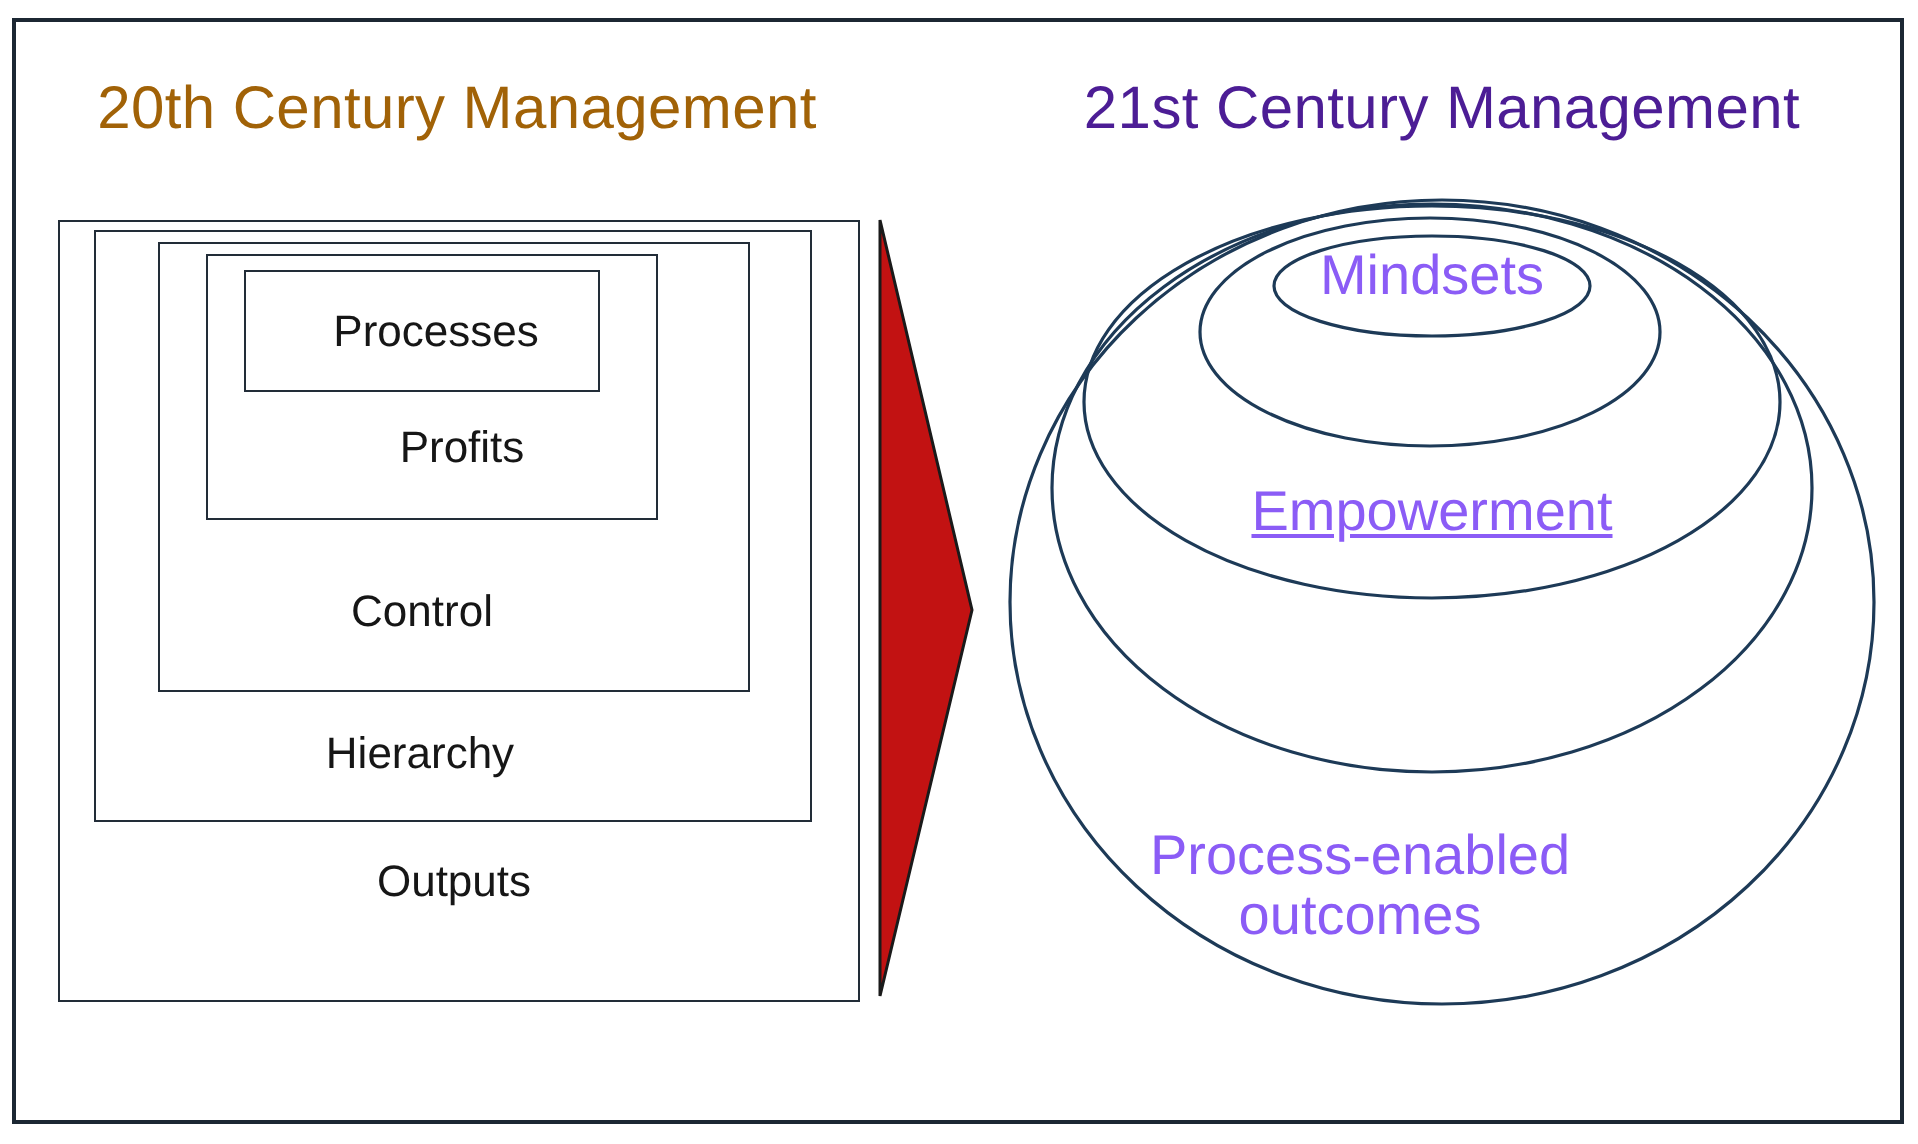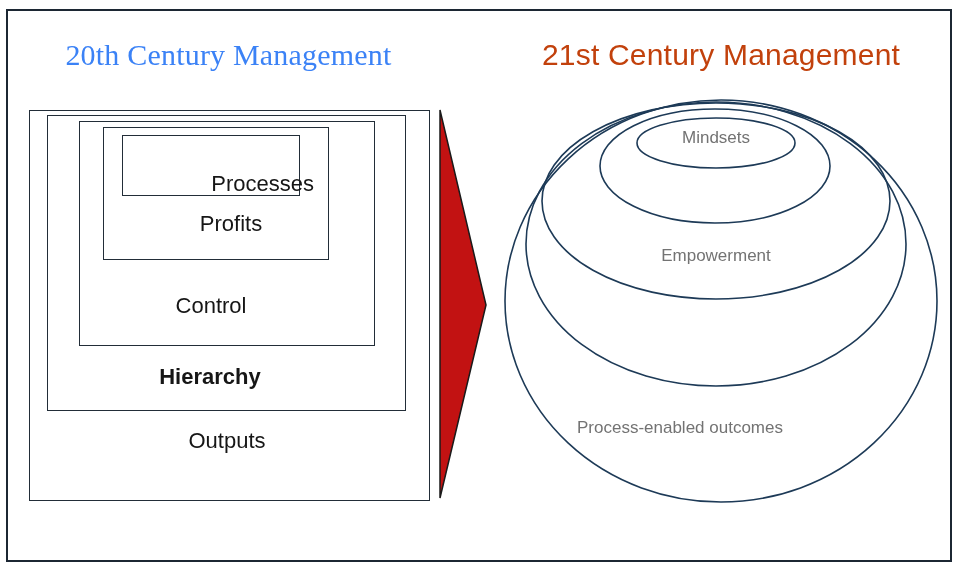--- a/index.html
+++ b/index.html
@@ -24,63 +24,63 @@
     border: 2.5px solid #1c2733;
     background: transparent;
   }
   .title {
     position: absolute;
     font-size: 30px;
     text-align: center;
     white-space: nowrap;
     letter-spacing: 0.2px;
   }
-  .title-left  { left: 29px;  width: 399px; top: 38px; color: #3b82f6; font-family: Liberation Serif, serif; }
-  .title-right { left: 504px; width: 434px; top: 38px; color: #c2410c; }
+  .title-left  { left: 29px;  width: 399px; top: 38px; color: #a16207; }
+  .title-right { left: 504px; width: 434px; top: 38px; color: #4c1d95; }
 
   
   .lbox { position: absolute; border: 1.6px solid #222d38; }
   .b-outputs   { left: 29px;  top: 110px; width: 399px; height: 389px; }
   .b-hierarchy { left: 47px;  top: 115px; width: 357px; height: 294px; }
   .b-control   { left: 79px;  top: 121px; width: 294px; height: 223px; }
   .b-profits   { left: 103px; top: 127px; width: 224px; height: 131px; }
   .b-processes { left: 122px; top: 135px; width: 176px; height: 59px; }
 
   .llabel {
     position: absolute;
     font-size: 22px;
     line-height: 26px;
     color: #161616;
     text-align: center;
   }
-  .l-processes { left: 122px; width: 192px; top: 171px; text-align: right; }
+  .l-processes { left: 122px; width: 192px; top: 153px; }
   .l-profits   { left: 103px; width: 256px; top: 211px; }
   .l-control   { left: 79px;  width: 264px; top: 293px; }
-  .l-hierarchy { left: 47px;  width: 326px; top: 364px; font-weight: bold; }
+  .l-hierarchy { left: 47px;  width: 326px; top: 364px; }
   .l-outputs   { left: 29px;  width: 396px; top: 428px; }
 
   .overlay {
     position: absolute;
     left: 0;
     top: 0;
   }
   .ring  { fill: none; stroke: #1d3a57; stroke-width: 1.6; }
   .arrow { stroke: #1a1a1a; stroke-width: 1.5; }
 
   
   .rlabel {
     position: absolute;
-    font-size: 17px;
+    font-size: 28px;
     line-height: 30px;
-    color: #737373;
+    color: #8b5cf6;
     text-align: center;
   }
   .r-mindsets    { left: 616px; width: 200px; top: 123px; }
   .r-value       { left: 565px; width: 300px; top: 173px; }
-  .r-empowerment { left: 566px; width: 300px; top: 241px; }
+  .r-empowerment { left: 566px; width: 300px; top: 241px; text-decoration: underline; }
   .r-collab      { left: 565px; width: 300px; top: 318px; }
   .r-outcomes    { left: 560px; width: 240px; top: 413px; }
 </style>
 </head>
 <body>
 
 <div class="canvas">
 
   <div class="frame"></div>
 

